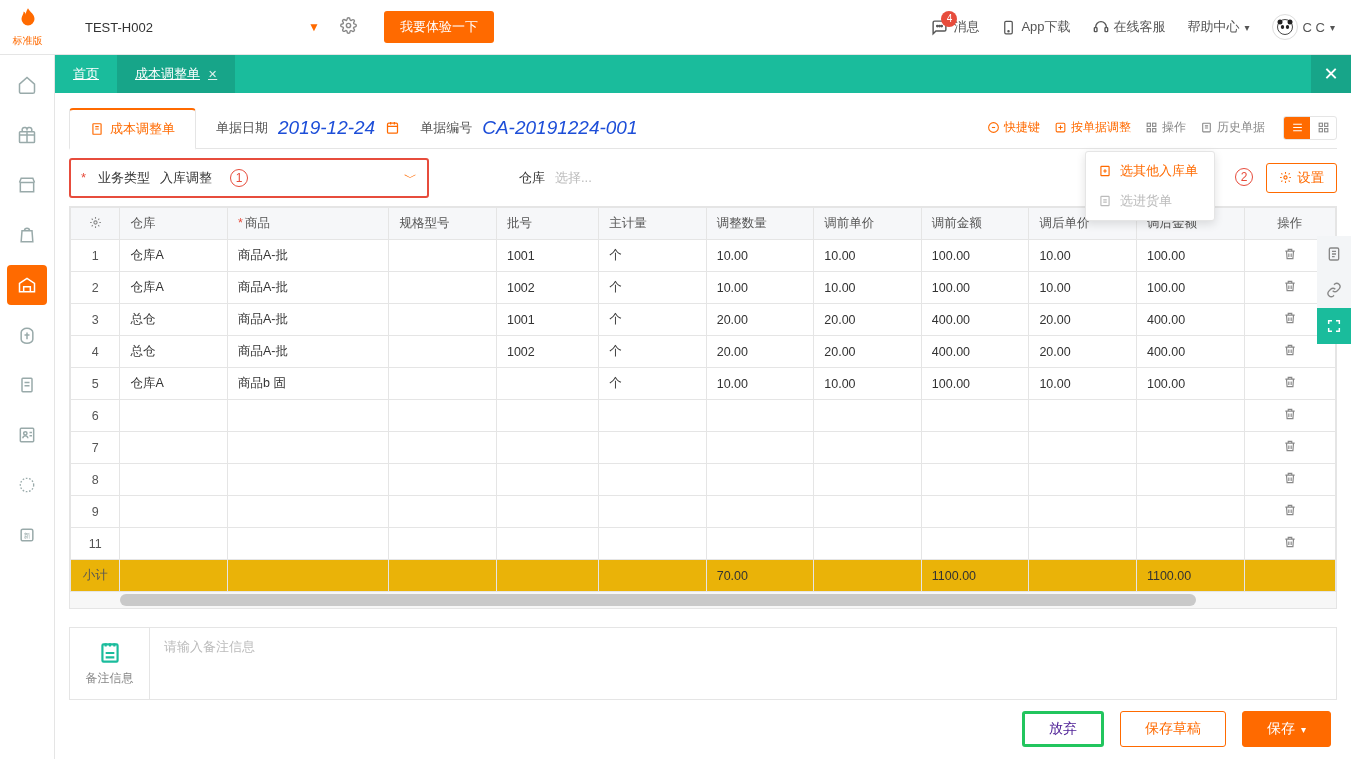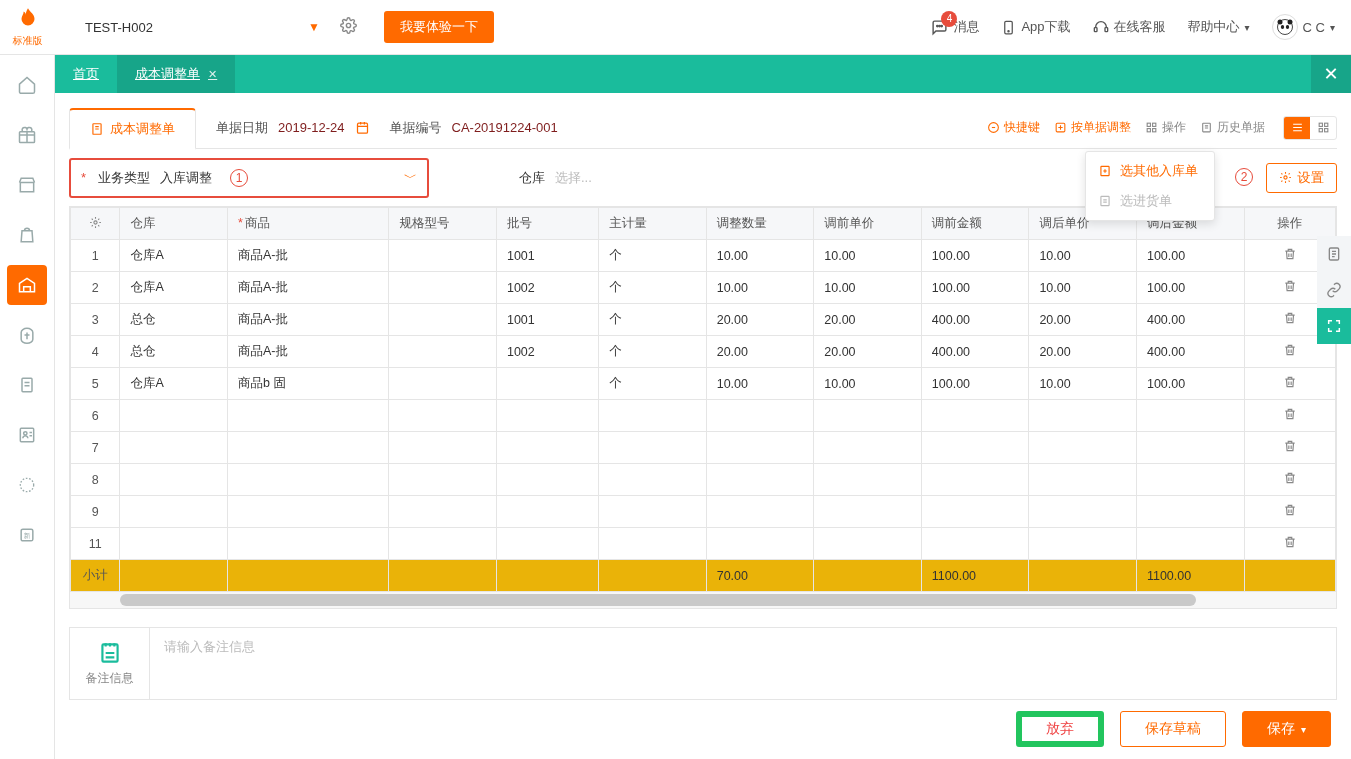--- a/index.html
+++ b/index.html
@@ -45,21 +45,21 @@
   .page-tab .close-x{ margin-left:8px; font-size:11px; opacity:.85; cursor:pointer;}
   #page-tabs-close-all{ margin-left:auto; width:40px; display:flex; align-items:center; justify-content:center; cursor:pointer; font-size:18px; background:#17a589;}
 
   
   #content{ flex:1; overflow:hidden; display:flex; flex-direction:column; padding:14px 14px 0 14px; position:relative;}
 
   
   #doc-header{ display:flex; align-items:center; border-bottom:1px solid var(--border); height:42px; position:relative;}
   #doc-tab{ display:flex; align-items:center; gap:6px; padding:0 20px; height:42px; border:1px solid var(--border); border-bottom:2px solid #fff; border-top:2px solid var(--orange); border-radius:4px 4px 0 0; color:var(--orange); cursor:default; position:relative; top:1px; background:#fff;}
   .doc-meta{ margin-left:20px; color:#555; display:flex; align-items:center; gap:10px;}
-  .doc-meta .v{ font-size:13px; color:#7f1d1d;}
+  .doc-meta .v{ font-size:19px; color:#1d4ed8;font-style:italic;}
   #doc-actions-right{ margin-left:auto; display:flex; align-items:center; gap:14px; color:#888; font-size:12px;}
   .doc-act{ cursor:pointer; display:flex; align-items:center; gap:4px;}
   .doc-act.orange{ color:var(--orange);}
   .view-toggle{ display:flex; border:1px solid var(--border); border-radius:3px; overflow:hidden; margin-left:4px;}
   .view-toggle div{ width:26px; height:22px; display:flex; align-items:center; justify-content:center; cursor:pointer; color:#888;}
   .view-toggle div.on{ background:var(--orange); color:#fff;}
 
   
   #filter-row{ display:flex; align-items:center; height:58px; position:relative; gap:30px;}
   .field{ display:flex; align-items:center; gap:10px; height:38px;}
@@ -101,21 +101,21 @@
   
   #remark-box{ margin-top:18px; border:1px solid var(--border); display:flex; height:74px;}
   #remark-label{ width:80px; display:flex; flex-direction:column; align-items:center; justify-content:center; border-right:1px solid var(--border); color:#888; font-size:12px; gap:4px;}
   #remark-label svg{display:block;}
   #remark-input{ flex:1; border:none; outline:none; padding:10px 14px; font-size:13px; resize:none; color:#333;}
   #remark-input::placeholder{ color:#bbb;}
 
   
   #footer{ height:60px; margin-top:auto; display:flex; align-items:center; justify-content:flex-end; gap:16px; padding:0 6px;}
   .btn{ height:36px; padding:0 24px; border-radius:3px; font-size:14px; cursor:pointer; display:flex; align-items:center; gap:6px;}
-  .btn.plain{ background:#fff; border:6px solid #22c55e; color:#ef4444;text-align:center;}
+  .btn.plain{ background:#fff; border:3px solid #22c55e; color:#4c1d95;text-align:center;}
   .btn.outline-orange{ background:#fff; border:1px solid var(--orange); color:var(--orange);}
   .btn.orange{ background:var(--orange); border:1px solid var(--orange); color:#fff;}
   .btn .caret{ font-size:10px;}
 
   
   #float-tools{ position:absolute; right:0; top:236px; width:34px; display:flex; flex-direction:column; z-index:60;}
   .float-btn{ width:34px; height:36px; background:#f3f5f7; display:flex; align-items:center; justify-content:center; cursor:pointer; color:#888;}
   .float-btn.accent{ background:var(--teal); color:#fff;}
   .float-btn + .float-btn{ }
 </style>

